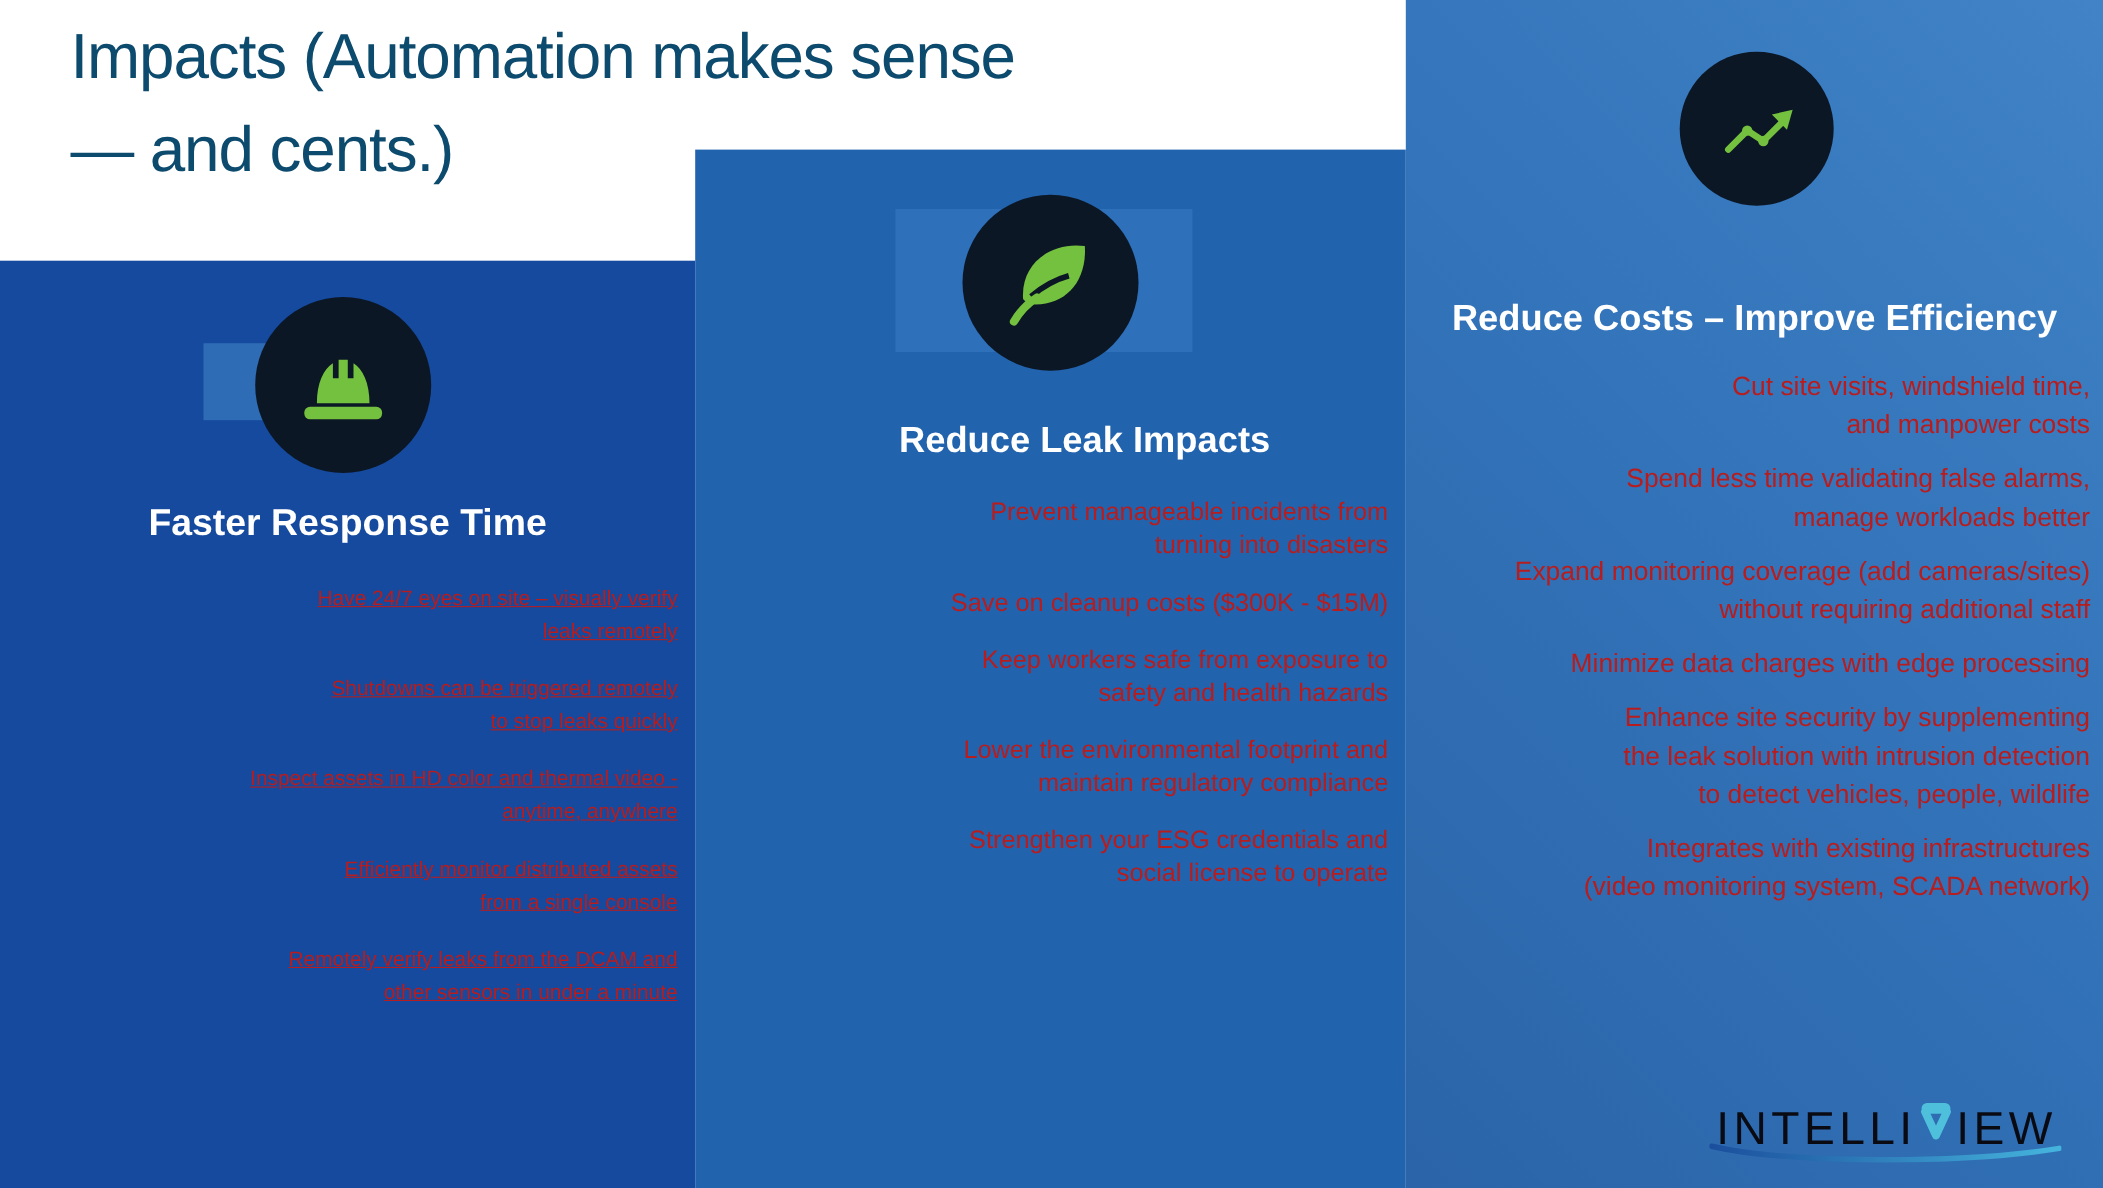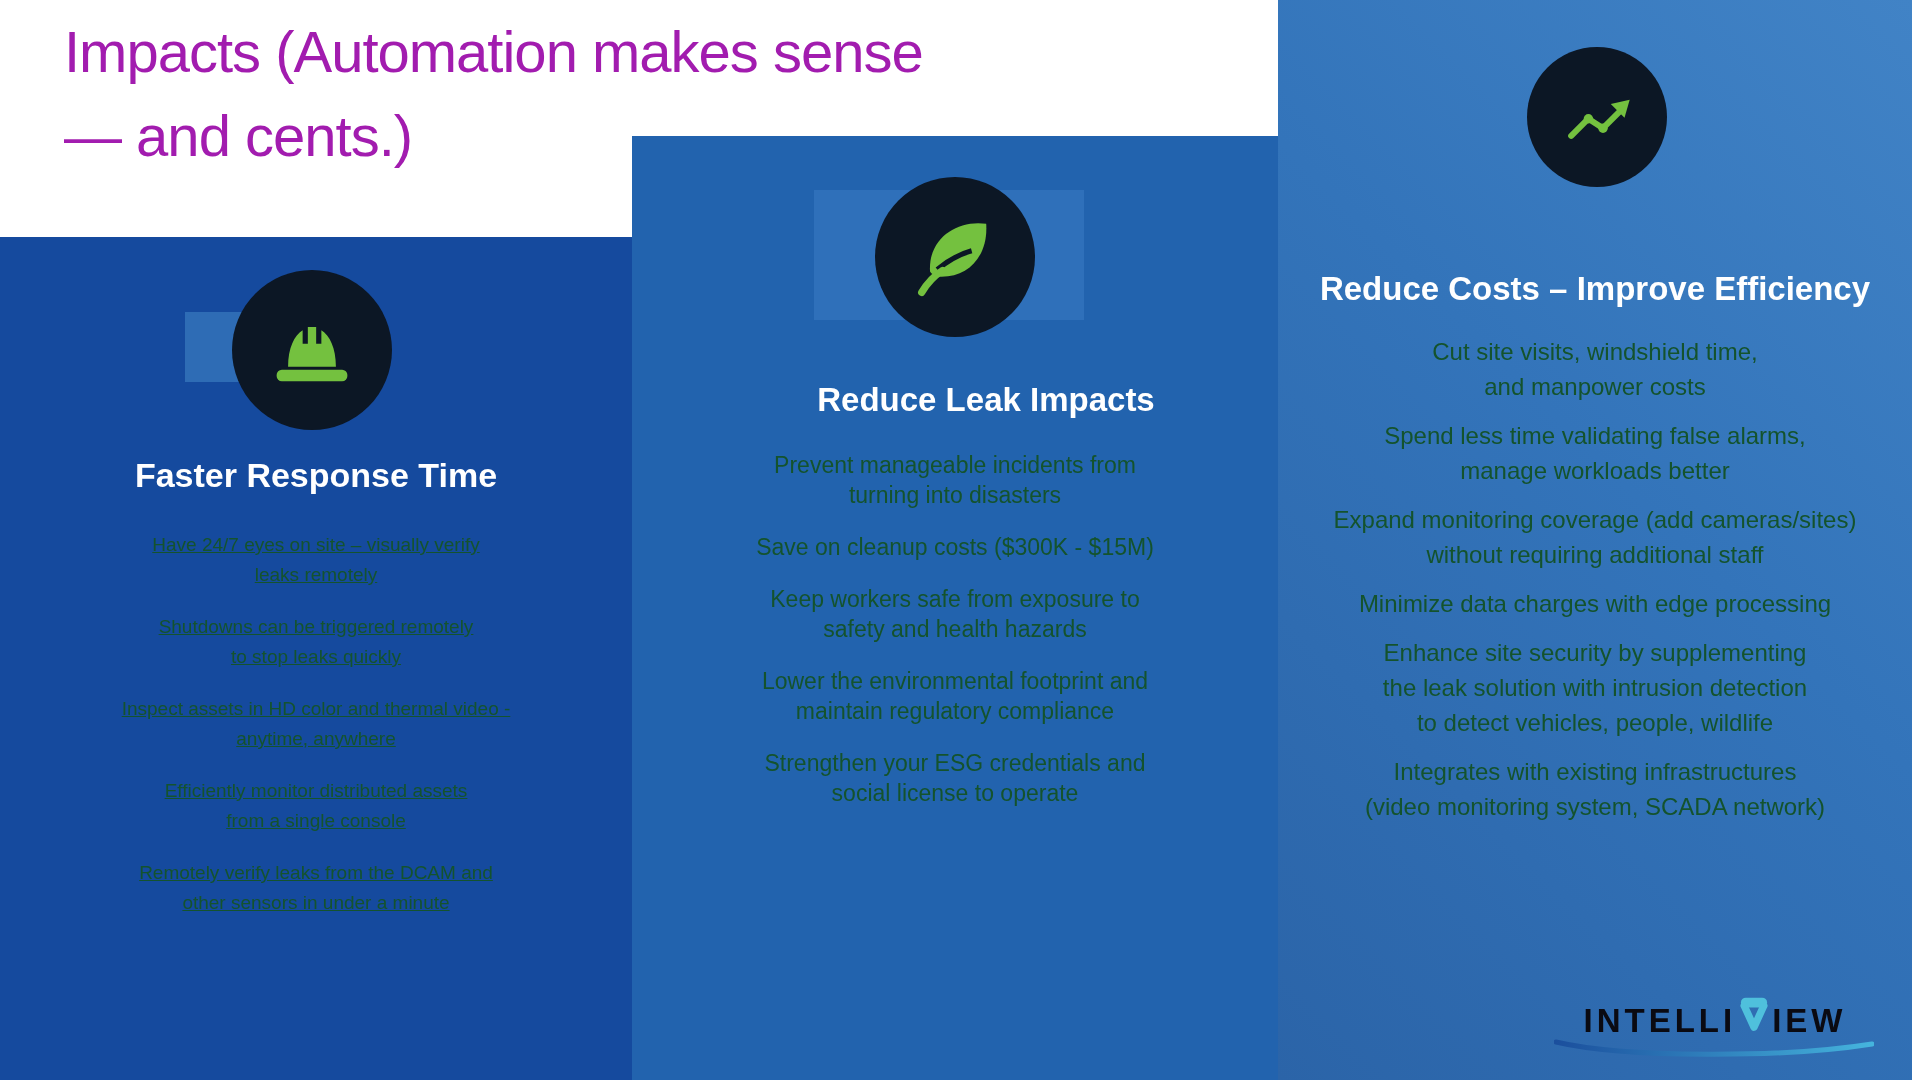--- a/index.html
+++ b/index.html
@@ -17,38 +17,38 @@
   .sq1 { left:185px; top:312px; width:160px; height:70px; background:#2e6cb5; }
   .sq2 { left:814px; top:190px; width:270px; height:130px; background:#2f70ba; }
   
   .badge { position:absolute; border-radius:50%; background:#0c1725;
            display:flex; align-items:center; justify-content:center; }
   .b1 { left:232px; top:270px; width:160px; height:160px; }
   .b2 { left:875px; top:177px; width:160px; height:160px; }
   .b3 { left:1527px; top:47px; width:140px; height:140px; }
   .badge svg { display:block; }
   
-  .title { position:absolute; left:64px; top:10px; color:#a21caf;
+  .title { position:absolute; left:64px; top:10px; color:#0c4a6e;
            font-size:58px; font-weight:300; line-height:84px; letter-spacing:-1px; }
   
   .col-heading { position:absolute; color:#ffffff; font-weight:bold; text-align:center; }
   .h1 { left:0; top:456px; width:632px; font-size:34px; }
   .h2 { left:632px; top:381px; width:646px; font-size:33px;margin-left:31px; }
   .h3 { left:1278px; top:270px; width:634px; font-size:33px; }
   
-  .col-body { position:absolute; text-align:center; color:#14532d; }
+  .col-body { position:absolute; text-align:right; color:#b91c1c; }
   .col-body p { margin:0 0 22px; white-space:pre-line; }
   .body1 { left:16px;  top:530px; width:600px; font-size:19px; line-height:30px;text-decoration:underline; }
   .body2 { left:648px; top:450px; width:614px; font-size:23px; line-height:30px; }
   .body3 { left:1290px; top:334px; width:610px; font-size:24px; line-height:35px; }
   .body3 p { margin-bottom:14px; }
   
   .logo { position:absolute; left:1560px; top:1002px; width:310px; height:62px; }
   .logo-row { display:flex; align-items:center; justify-content:center; }
-  .logo-text { font-size:33px; font-weight:700; color:#0a0a12; letter-spacing:4px; }
+  .logo-text { font-size:42px; font-weight:400; color:#0a0a12; letter-spacing:4px; }
   .logo-mark { margin:-10px 1px 0 1px; }
   .swoosh { position:absolute; left:-6px; top:36px; width:320px; height:22px; }
 </style>
 </head>
 <body>
 
 <div class="slide">
 
   <div class="bg-col1"></div>
   <div class="bg-col2"></div>

